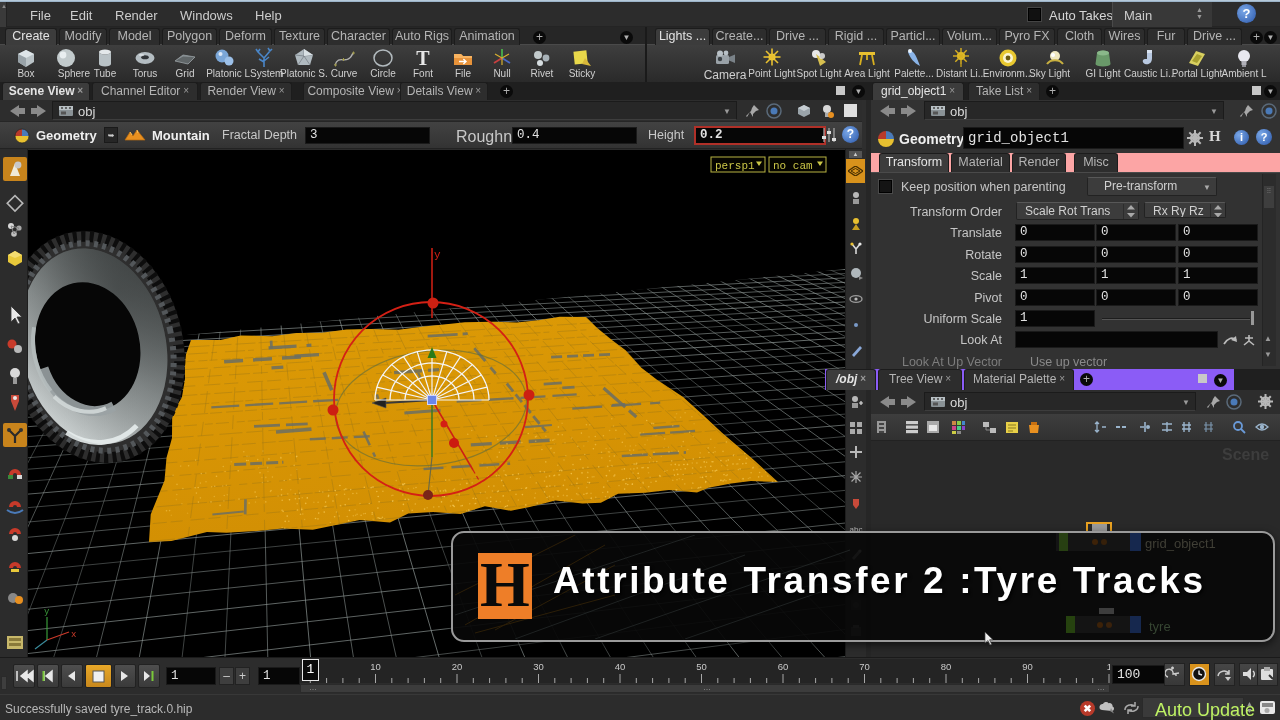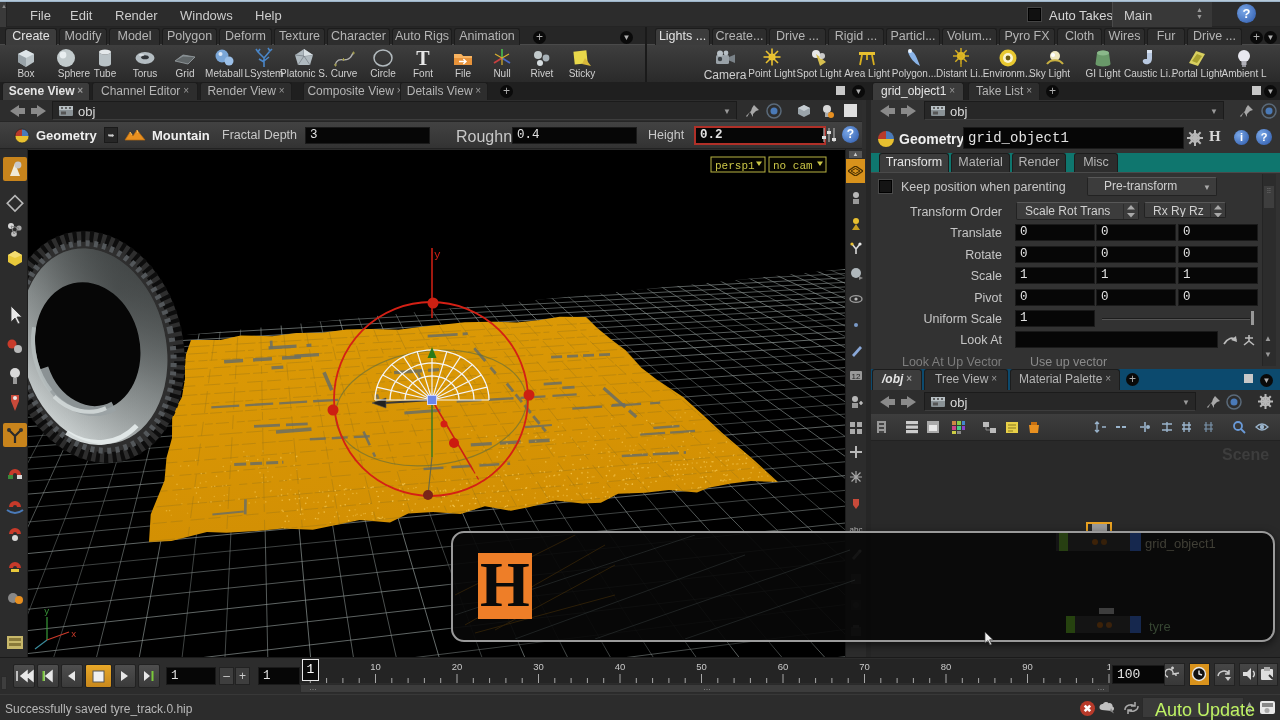--- a/index.html
+++ b/index.html
@@ -80,21 +80,21 @@
     <svg style="position:absolute;left:172px;top:46px" width="26" height="22">
       <polygon points="3,15 11,9 23,11 16,18" fill="#606668" stroke="#9aa2a6" stroke-width="0.8"></polygon>
       <polygon points="3,15 11,9 23,11 11,10.5" fill="#8a9296"></polygon>
     </svg>
     <div class="abs" style="left:161px;top:68px;width:48px;text-align:center;font-size:10px;color:#cfcfcf;overflow:hidden;white-space:nowrap">Grid</div>
     <svg style="position:absolute;left:212px;top:46px" width="26" height="22">
       <circle cx="10" cy="10" r="6.5" fill="#7ba7d8"></circle>
       <circle cx="17" cy="15" r="4.5" fill="#9cc0e8"></circle>
       <circle cx="8.5" cy="8" r="2" fill="#dde9f8"></circle>
     </svg>
-    <div class="abs" style="left:200px;top:68px;width:48px;text-align:center;font-size:10px;color:#cfcfcf;overflow:hidden;white-space:nowrap">Metaball</div>
+    <div class="abs" style="left:200px;top:68px;width:48px;text-align:center;font-size:10px;color:#cfcfcf;overflow:hidden;white-space:nowrap">Platonic</div>
     <svg style="position:absolute;left:251px;top:46px" width="26" height="22">
       <path d="M13 21 L13 12 M13 12 L7 6 M13 12 L19 5 M13 16 L8 13 M13 15 L18 11 M7 6 L5 3 M7 6 L9 3 M19 5 L17 2 M19 5 L21 3" stroke="#4a86c8" stroke-width="1.6" fill="none"></path>
     </svg>
     <div class="abs" style="left:240px;top:68px;width:48px;text-align:center;font-size:10px;color:#cfcfcf;overflow:hidden;white-space:nowrap">LSystem</div>
     <svg style="position:absolute;left:291px;top:46px" width="26" height="22">
       <polygon points="13,3 22,9 19,19 7,19 4,9" fill="#b0bac0"></polygon>
       <path d="M13 3 L13 10 L19 19 M13 10 L7 19 M4 9 L13 10 L22 9" stroke="#788088" stroke-width="0.8" fill="none"></path>
       <polygon points="13,3 22,9 13,10" fill="#d8e0e4"></polygon>
     </svg>
     <div class="abs" style="left:280px;top:68px;width:48px;text-align:center;font-size:10px;color:#cfcfcf;overflow:hidden;white-space:nowrap">Platonic S...</div>
@@ -165,21 +165,21 @@
     <div class="abs" style="left:793px;top:68px;width:52px;text-align:center;font-size:10px;color:#cfcfcf;overflow:hidden;white-space:nowrap">Spot Light</div>
     <svg style="position:absolute;left:854px;top:46px" width="26" height="22">
       <rect x="5" y="6" width="16" height="3" fill="#e8c030"></rect>
       <path d="M8 9 L6 19 M18 9 L20 19 M13 9 L13 14" stroke="#d8b020" stroke-width="1.8"></path>
     </svg>
     <div class="abs" style="left:841px;top:68px;width:52px;text-align:center;font-size:10px;color:#cfcfcf;overflow:hidden;white-space:nowrap">Area Light</div>
     <svg style="position:absolute;left:901px;top:46px" width="26" height="22">
       <path d="M9 4 C14 6 16 12 19 20 C13 17 9 12 7 6 Z" fill="#8ab4e8"></path>
       <circle cx="9" cy="5" r="2" fill="#e8f0f8"></circle>
     </svg>
-    <div class="abs" style="left:888px;top:68px;width:52px;text-align:center;font-size:10px;color:#cfcfcf;overflow:hidden;white-space:nowrap">Polygon...</div>
+    <div class="abs" style="left:888px;top:68px;width:52px;text-align:center;font-size:10px;color:#cfcfcf;overflow:hidden;white-space:nowrap">Palette...</div>
     <svg style="position:absolute;left:948px;top:46px" width="26" height="22">
       <circle cx="13" cy="10" r="4" fill="#e8c830"></circle>
       <g stroke="#d8b020" stroke-width="1.4">
         <line x1="13" y1="10" x2="21.0" y2="10.0"></line>
         <line x1="13" y1="10" x2="18.7" y2="15.7"></line>
         <line x1="13" y1="10" x2="13.0" y2="18.0"></line>
         <line x1="13" y1="10" x2="7.3" y2="15.7"></line>
         <line x1="13" y1="10" x2="5.0" y2="10.0"></line>
         <line x1="13" y1="10" x2="7.3" y2="4.3"></line>
         <line x1="13" y1="10" x2="13.0" y2="2.0"></line>
@@ -1377,21 +1377,21 @@
         <line x1="9" y1="9" x2="3.3" y2="14.7"></line>
         <line x1="9" y1="9" x2="1.0" y2="9.0"></line>
         <line x1="9" y1="9" x2="3.3" y2="3.4"></line>
         <line x1="9" y1="9" x2="9.0" y2="1.0"></line>
         <line x1="9" y1="9" x2="14.6" y2="3.3"></line>
       </g>
     </svg>
 <div class="abs" style="left:1209px;top:128px;font-size:15px;font-weight:bold;color:#d8d8d8;font-family:'Liberation Serif',serif">H</div>
 <div class="abs" style="left:1234px;top:130px;width:15px;height:15px;border-radius:8px;background:radial-gradient(circle at 5px 5px,#7aa8e8,#2a56a8);color:#fff;font-size:11px;font-weight:bold;text-align:center;line-height:15px">i</div>
 <div class="abs" style="left:1256px;top:129px;width:16px;height:16px;border-radius:8px;background:radial-gradient(circle at 5px 5px,#7aa8e8,#2a56a8);color:#fff;font-size:11px;font-weight:bold;text-align:center;line-height:16px">?</div>
-<div class="abs" style="left:871px;top:153px;width:409px;height:19px;background:#0f766e">
+<div class="abs" style="left:871px;top:153px;width:409px;height:19px;background:#fca5a5">
       <div class="tab act" style="left:8px;width:70px;line-height:16px;font-size:12.5px">Transform</div>
       <div class="tab" style="left:80px;width:59px;line-height:16px;font-size:12.5px">Material</div>
       <div class="tab" style="left:141px;width:54px;line-height:16px;font-size:12.5px">Render</div>
       <div class="tab" style="left:203px;width:44px;line-height:16px;font-size:12.5px">Misc</div>
     </div>
 <div class="abs" style="left:871px;top:172px;width:409px;height:196px;background:#323232;border-top:1px solid #4a4a4a"></div>
 <div class="abs" style="left:879px;top:180px;width:13px;height:13px;background:#141414;border:1px solid #000;outline:1px solid #4a4a4a"></div>
 <div class="abs" style="left:901px;top:180px;font-size:12.5px;color:#c6c6c6">Keep position when parenting</div>
 <div class="combo" style="left:1087px;top:177px;width:130px;height:19px;line-height:17px;padding-left:16px">Pre-transform<span style="position:absolute;right:5px;top:1px;font-size:8px;color:#aaa">▼</span></div>
 <div class="rlbl" style="left:802px;top:205px;width:200px">Transform Order</div>
@@ -1433,21 +1433,21 @@
       <path d="M8 2 L8 8 M3 12 L8 8 L13 12 M4 5 l8 0" stroke="#bbb" stroke-width="1.6" fill="none"></path>
     </svg>
 <div class="rlbl" style="left:802px;top:355px;width:200px;color:#7d7d7d">Look At Up Vector</div>
 <div class="abs" style="left:1030px;top:355px;font-size:12.5px;color:#8a8a8a">Use up vector</div>
 <div class="abs" style="left:1262px;top:174px;width:14px;height:192px;background:#2c2c2c;border-left:1px solid #242424"></div>
 <div class="abs" style="left:1264px;top:186px;width:10px;height:22px;background:#3e3e3e;color:#888;font-size:7px;line-height:4px;text-align:center;padding-top:3px">⁝⁝</div>
 <div class="abs" style="left:1264px;top:334px;color:#999;font-size:8px">▲</div>
 <div class="abs" style="left:1264px;top:350px;color:#999;font-size:8px">▼</div>
 <div class="abs" style="left:871px;top:369px;width:409px;height:21px;background:#1f1f1f"></div>
 
-<div class="abs" style="left:871px;top:369px;width:409px;height:21px;background:#0c4a6e">
+<div class="abs" style="left:825px;top:369px;width:409px;height:21px;background:#8b5cf6">
       <div class="tab act" style="left:1px;width:50px;line-height:17px;font-size:12px;font-style:italic;font-weight:bold">/obj<span style="color:#9a9a9a;font-size:10px;vertical-align:1px"> ×</span></div>
       <div class="tab" style="left:53px;width:84px;line-height:17px;font-size:12px">Tree View<span style="color:#9a9a9a;font-size:10px;vertical-align:1px"> ×</span></div>
       <div class="tab" style="left:139px;width:110px;line-height:17px;font-size:12px">Material Palette<span style="color:#9a9a9a;font-size:10px;vertical-align:1px"> ×</span></div>
       <div class="abs" style="left:255px;top:4px;width:13px;height:13px;border-radius:7px;background:#0a0a0a;color:#b0b0b0;font-size:12px;line-height:12px;text-align:center">+</div>
       <div class="abs" style="left:373px;top:5px;width:9px;height:9px;background:#c8c8c8"></div>
       <div class="abs" style="left:389px;top:5px;width:13px;height:13px;border-radius:7px;background:#0a0a0a;color:#b0b0b0;font-size:8px;line-height:13px;text-align:center">▼</div>
     </div>
 <div class="abs" style="left:871px;top:390px;width:409px;height:24px;background:#2d2d2d"></div>
 <svg style="position:absolute;left:876px;top:393px" width="44" height="18">
       <path d="M4 9 L13 3 L13 6 L19 6 L19 12 L13 12 L13 15 Z" fill="#8a8a8a"></path>
@@ -1716,15 +1716,16 @@
 <div class="abs" style="left:1066px;top:616px;width:75px;height:17px;background:#141414"></div>
 <div class="abs" style="left:1066px;top:616px;width:9px;height:17px;background:#26420f"></div>
 <div class="abs" style="left:1130px;top:616px;width:11px;height:17px;background:#16284e"></div>
 <svg style="position:absolute;left:1095px;top:621px" width="20" height="8">
       <circle cx="5" cy="4" r="3" fill="#3d2208"></circle>
       <circle cx="14" cy="4" r="3" fill="#3a220c"></circle>
     </svg>
 <div class="abs" style="left:1149px;top:619px;font-size:13px;color:#364532">tyre</div>
 <div class="abs" style="left:478px;top:553px;width:54px;height:66px;background:#ee7e28"></div>
 <div class="abs" style="left:478px;top:551px;width:54px;height:68px;font-family:'Liberation Serif',serif;font-weight:bold;font-size:64px;color:#0a0a0a;text-align:center;line-height:68px">H</div>
+<div class="abs" style="left:553px;top:560px;font-size:37px;font-weight:bold;color:#fff;white-space:nowrap;letter-spacing:2.6px;text-shadow:2px 2px 3px rgba(0,0,0,0.8)">Attribute Transfer 2 :Tyre Tracks</div>
 <svg style="position:absolute;left:982px;top:630px" width="14" height="18">
       <polygon points="3,2 3,13 6,10.5 8,15 9.6,14.2 7.6,9.8 11,9.8" fill="#eee" stroke="#444" stroke-width="0.7"></polygon>
     </svg>
 </div>
 </body></html>

